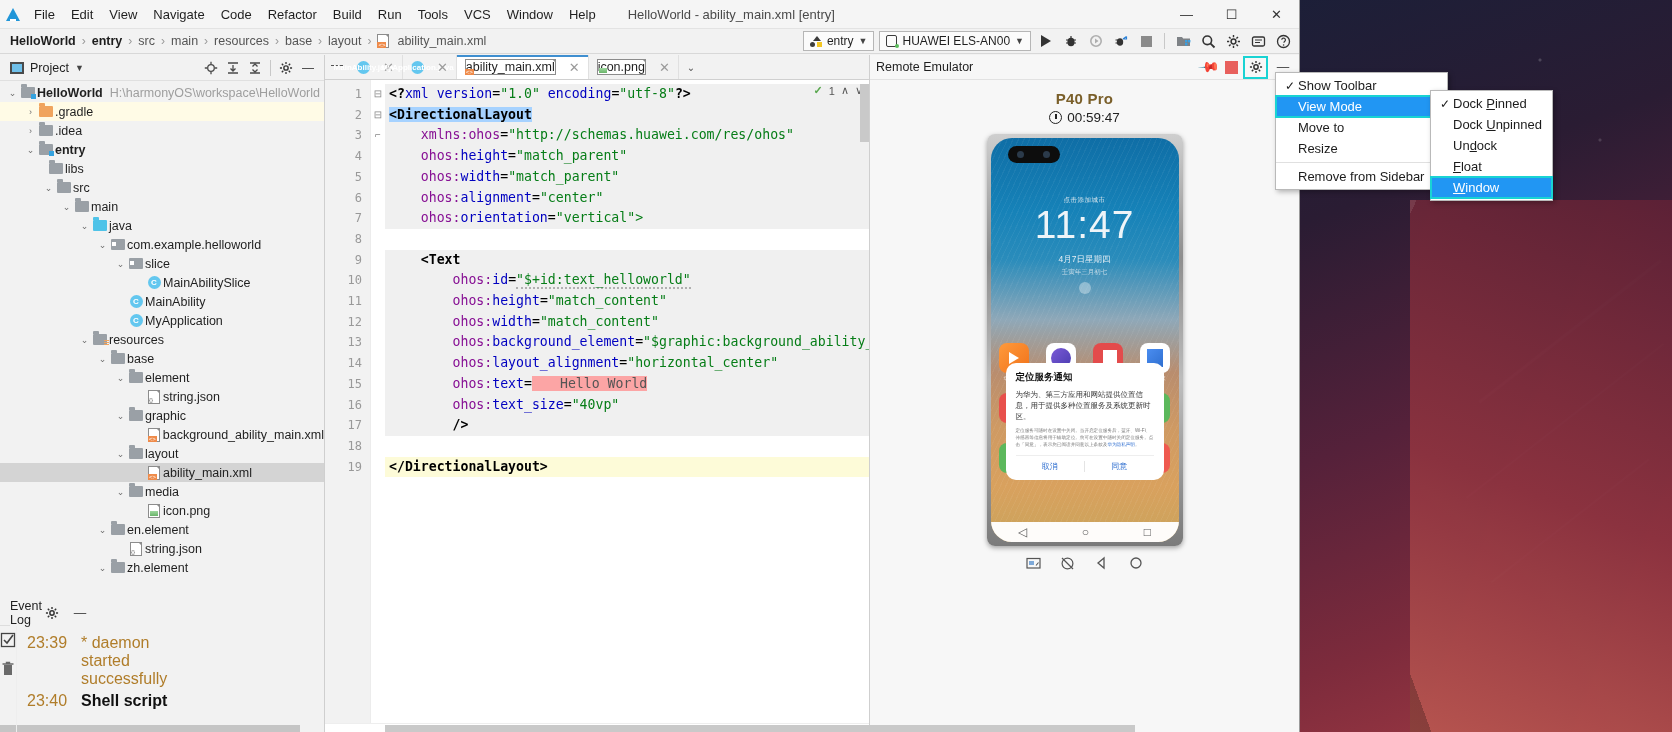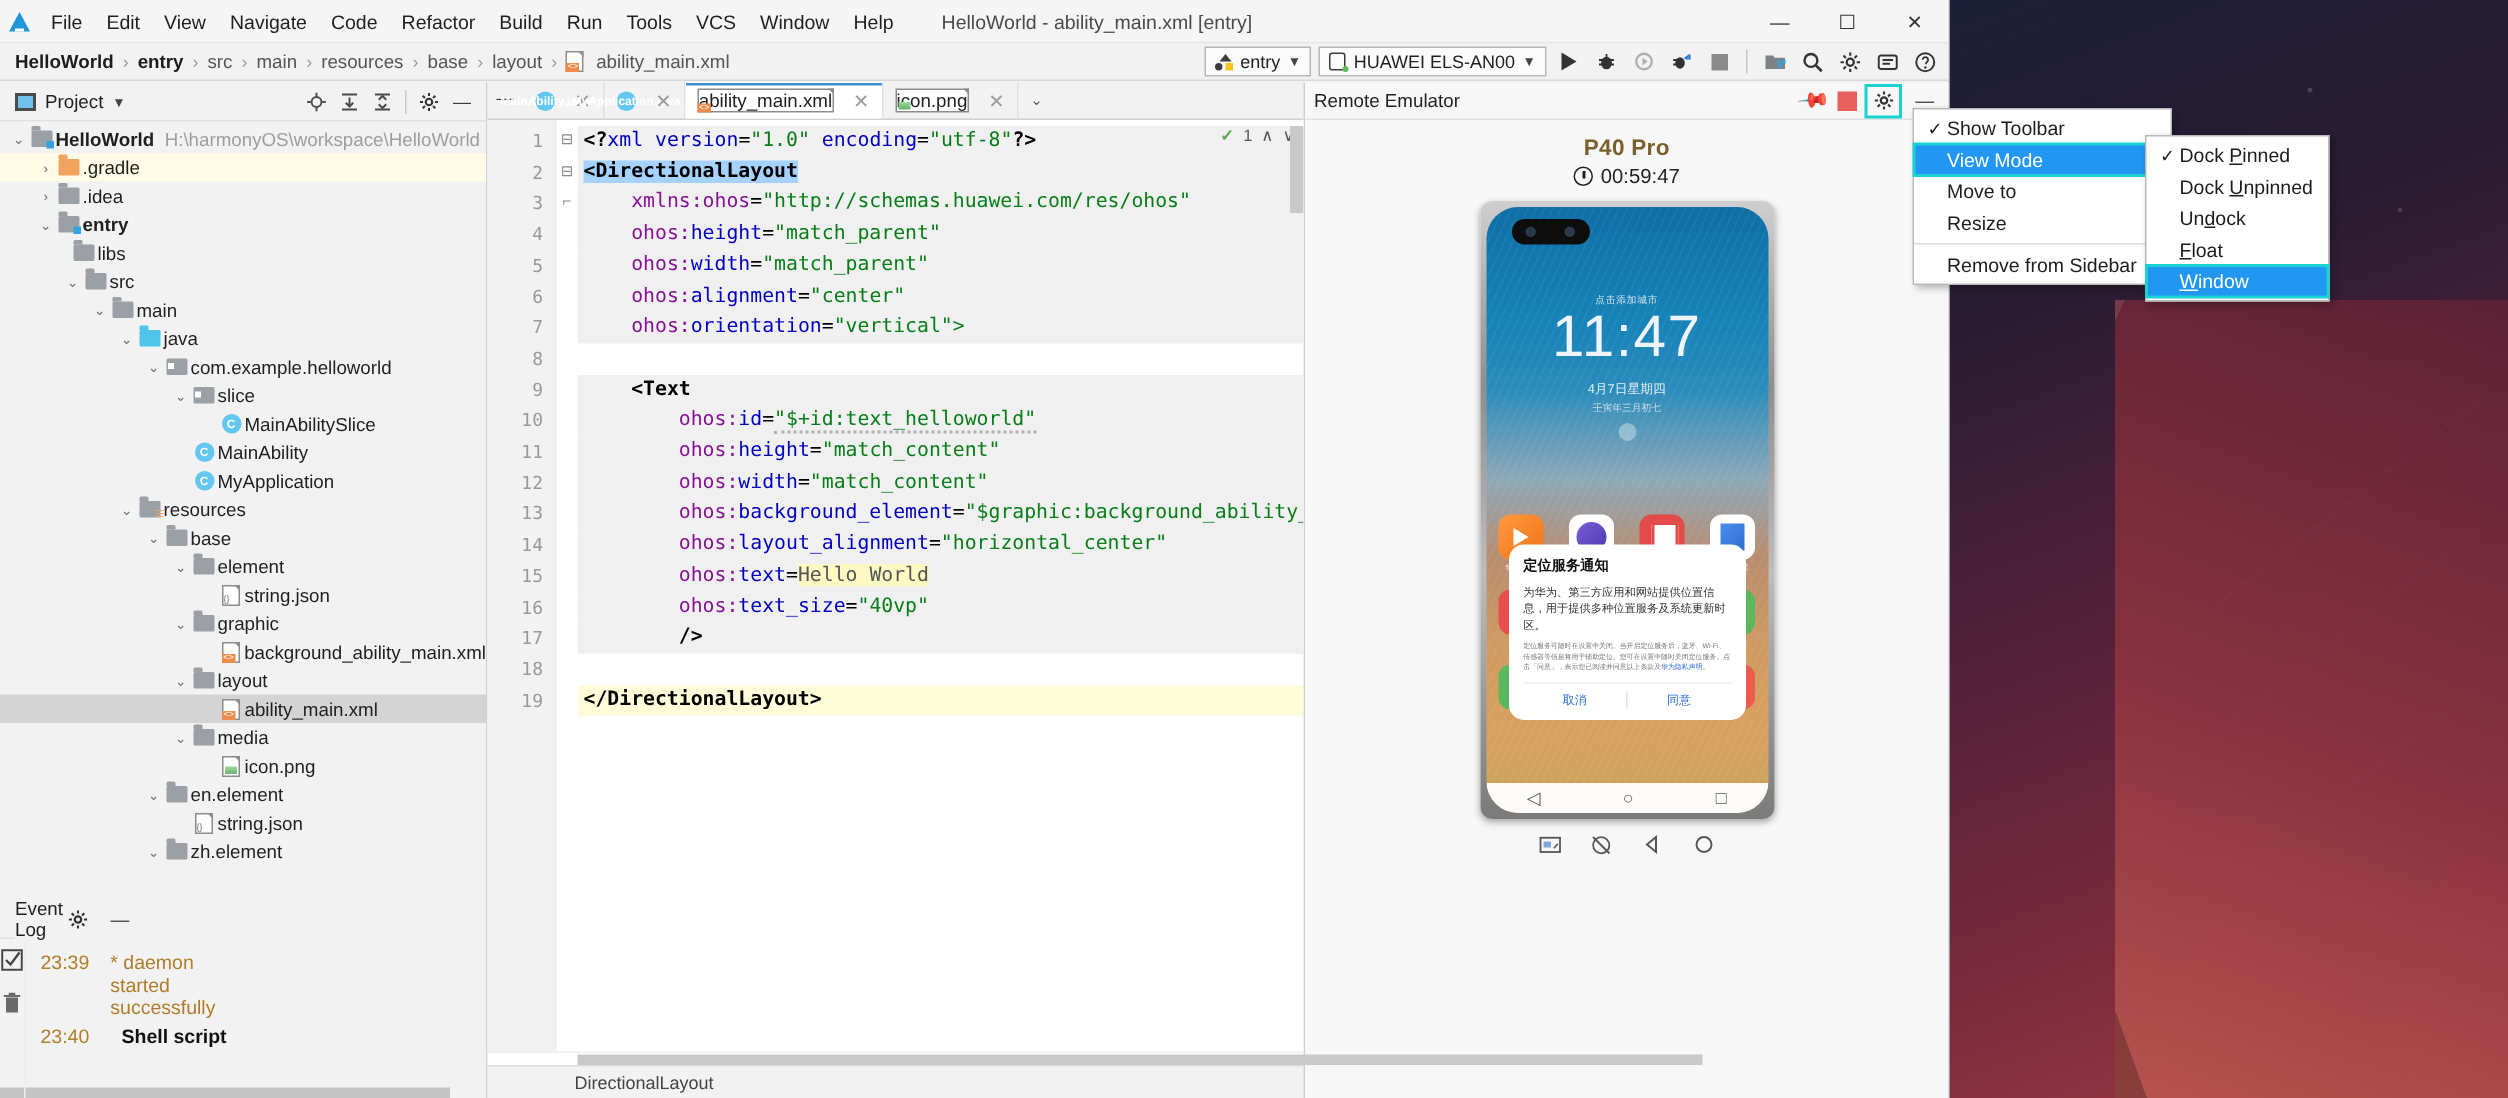--- a/index.html
+++ b/index.html
@@ -130,21 +130,21 @@
   .code .ln { padding-left: 4px; }
   .code .ln.hl { background: #f0f0f0; }
   .k-tag { color: #000; font-weight: bold; }
   .k-attr { color: #0000c0; }
   .k-ns { color: #871094; }
   .k-str { color: #067d17; }
   .k-pi { color: #0000c0; }
   .sel-blue { background: #a6d2ff; }
   .yellowline { background: #fdfbd8; }
   .squig { border-bottom: 2px dotted #b0b0b0; }
-  .greenhl { background: #fef9c3; }
+  .greenhl { background: #fca5a5; padding-left: 28px; }
   .code-scroll-v { position:absolute; right:0; top:0; bottom:0; width:9px; }
   .code-scroll-v i { position:absolute; top:4px; left:0; width:9px; height:58px; background:#c9c9c9; }
   .code-hscroll { height: 9px; background:#fff; position:relative; border-top:1px solid #eee;}
   .code-hscroll i { position:absolute; left:60px; top:1px; width:750px; height:7px; background:#c9c9c9; }
   .status-crumb { height: 22px; background:#f2f2f2; display:flex; align-items:center; padding-left:58px; font-size:12px; color:#444; border-top:1px solid #ddd;}
   .insp { position:absolute; right:6px; top:4px; display:flex; align-items:center; gap:6px; font-size:11px; color:#555; }
   .chk { color:#5aa84f; font-weight:bold; }
 
   
   .emu { width: 430px; background: #f7f7f7; border-left: 1px solid #cfcfcf; display:flex; flex-direction:column; }
@@ -203,21 +203,21 @@
   .emu-tools { display:flex; gap:18px; margin-top:9px; align-items:center; }
   .emu-tools .ti { color:#555; display:flex;align-items:center;justify-content:center; width:16px;height:16px;}
 
   
   .eventlog { position:absolute; left:0; right:1300px; bottom:0; height:132px; background:#fff; border-top:1px solid #c9c9c9; }
   .el-head { height: 25px; background:#f2f2f2; display:flex; align-items:center; padding-left:10px; font-size:12.5px; color:#1f1f1f; border-bottom:1px solid #ddd;}
   .el-head .ra { margin-left:auto; display:flex; gap:8px; padding-right:8px; align-items:center;}
   .el-body { display:flex; height:107px;}
   .el-side { width:30px; display:flex; flex-direction:column; align-items:center; padding-top:6px; gap:10px; border-right:1px solid #eee;}
   .el-rows { flex:1; padding-top:6px; }
-  .el-row { display:flex; gap:14px; padding:2px 0 2px 10px; font-size:13px; }
+  .el-row { display:flex; gap:14px; padding:2px 0 2px 10px; font-size:16px; }
   .el-time { color:#b07d2a; width:40px; }
   .el-msg { color:#b07d2a; }
   .el-msg.dark { color:#111; font-weight:bold; }
 
   
   .menu-pop {
     position: absolute; background: #fff; border: 1px solid #b9b9b9;
     box-shadow: 2px 2px 5px rgba(0,0,0,.28); padding: 2px 0; z-index: 50;
   }
   .mi { height: 21px; display:flex; align-items:center; padding: 0 10px 0 6px; font-size: 13px; color:#1c1c1c; white-space:nowrap;}
@@ -675,21 +675,20 @@
             <span>∧</span>
             <span>∨</span>
           </div>
           <div class="code-scroll-v">
               <i></i>
             </div>
         </div>
         <div class="code-hscroll">
             <i></i>
           </div>
-        <div class="status-crumb">DirectionalLayout</div>
       </div>
 
       <div class="emu">
         <div class="emu-head">
           <span>Remote Emulator</span>
           <div class="sp">
             <span class="pin">📌</span>
             <span class="stopsq"></span>
             <span class="gear-btn">
               <svg width="14" height="14" viewBox="0 0 15 15">

